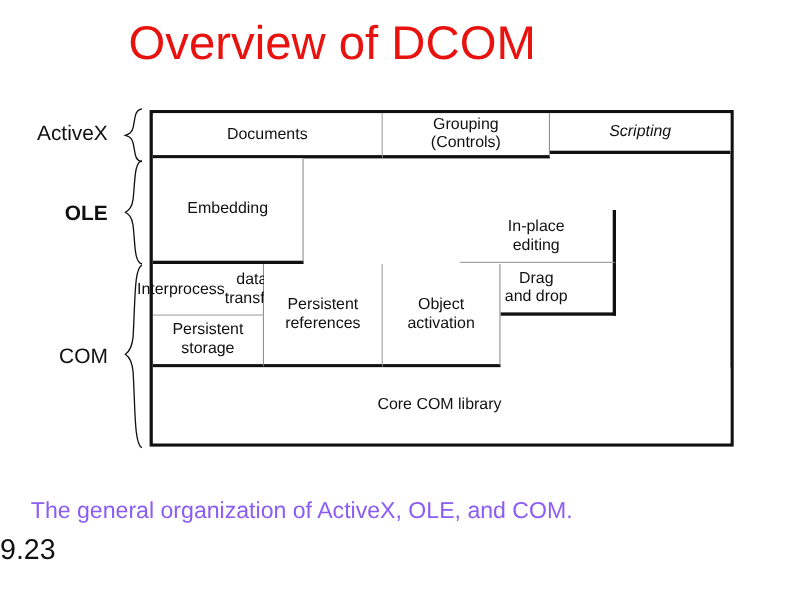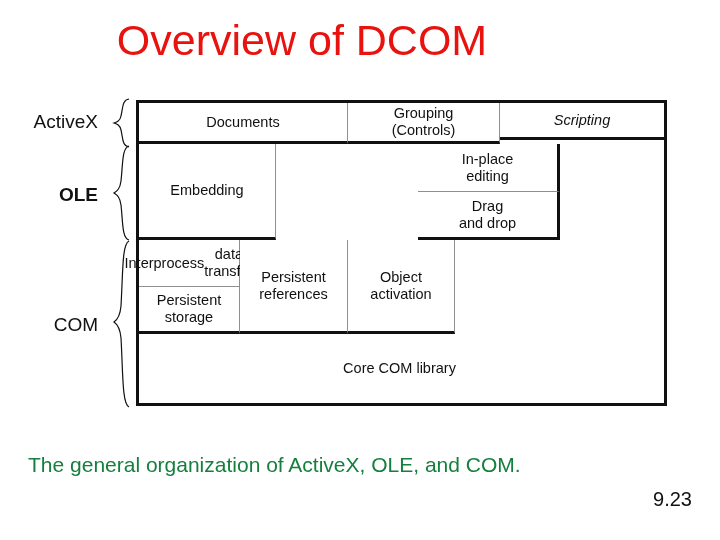--- a/index.html
+++ b/index.html
@@ -57,21 +57,21 @@
     justify-content: center;
     text-align: center;
     font-size: 14.5px;
     line-height: 17px;
     color: #111111;
     background: #ffffff;
   }
   .thin-r { border-right: 1px solid #8f8f8f; }
   .thin-b { border-bottom: 1px solid #8f8f8f; }
   .thick-b { border-bottom: 3px solid #111111; }
-  .thick-r { border-right: 3px solid #111111; }
+  .thick-r { border-right: 3px solid #111111; margin-top: 47px; }
 
   
   .group-label {
     position: absolute;
     font-size: 19px;
     color: #111111;
     text-align: right;
     white-space: nowrap;
   }
   .brace {
@@ -81,31 +81,30 @@
   }
 
   
   #caption {
     position: absolute;
     left: 28px;
     top: 452px;
     width: 664px;
     font-size: 21px;
     line-height: 26px;
-    color: #15803d;
+    color: #8b5cf6;
     text-align: left;
     white-space: nowrap;
   }
   #slide-number {
     position: absolute;
     left: 0;
     top: 486px;
     width: 692px;
-    text-align: right;
-    font-size: 20px;
+    font-size: 26px;
     line-height: 26px;
     color: #111111;
   }
 </style>
 </head>
 <body>
 
 <div id="slide-title">Overview of DCOM</div>
 
 <div class="group-label" style="left:30px; top:111px; width:68px;">ActiveX</div>

